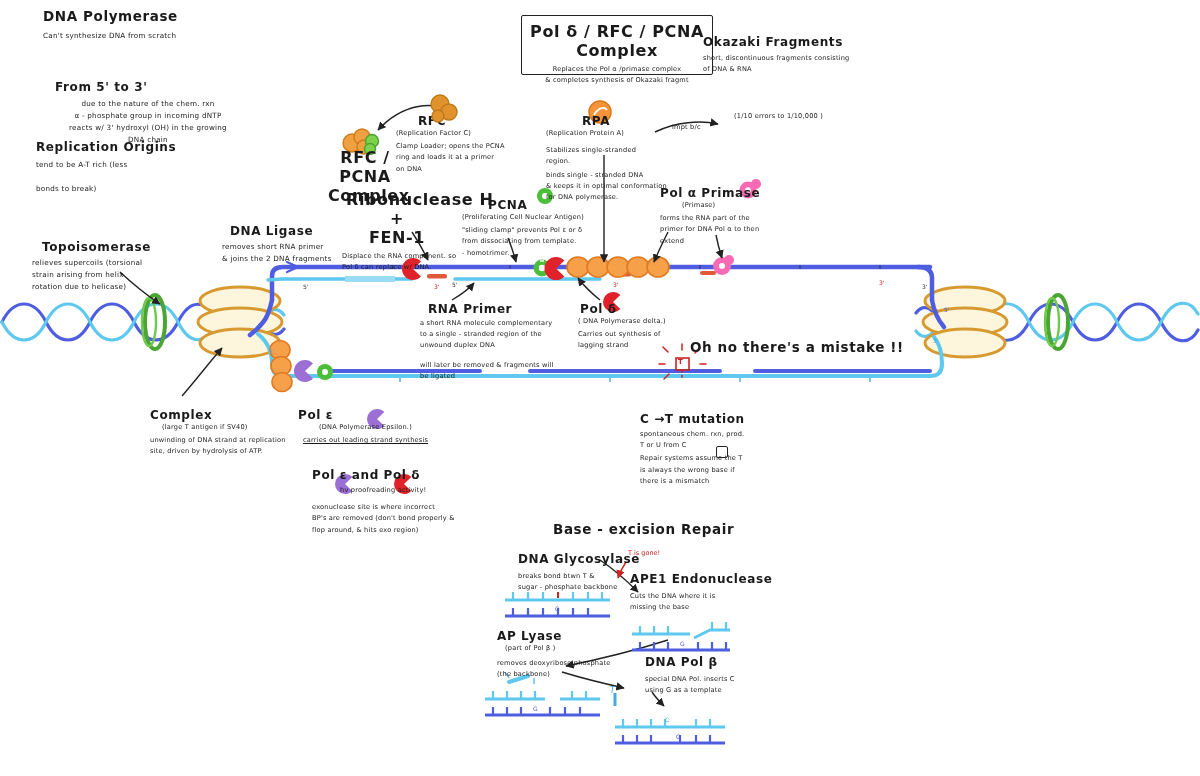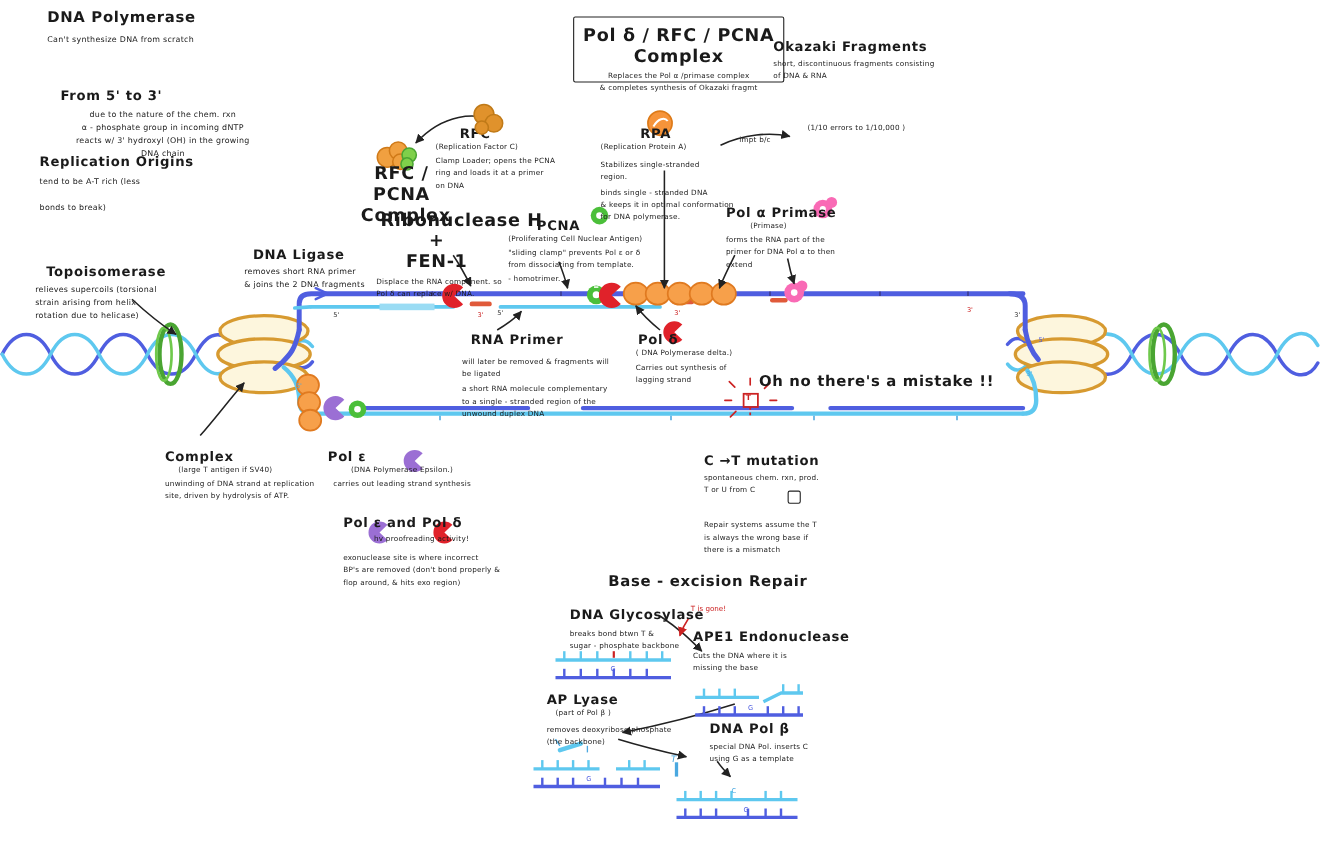--- a/index.html
+++ b/index.html
@@ -420,56 +420,56 @@
 <div class="note" style="left:660px;top:186px;width:160px;">
   <div class="hd h2">Pol α Primase</div>
   <div class="bd2" style="margin-left:22px;">(Primase)</div>
   <div class="bd2" style="margin-top:2px;white-space:pre-line;">forms the RNA part of the
 primer for DNA Pol α to then
 extend</div>
 </div>
 
 <div class="note" style="left:420px;top:302px;width:175px;">
   <div class="hd h2" style="margin-left:8px;">RNA Primer</div>
-  <div class="bd2" style="margin-top:8px;white-space:pre-line;">will later be removed &amp; fragments will
-be ligated</div>
   <div class="bd2" style="margin-top:2px;white-space:pre-line;">a short RNA molecule complementary
 to a single - stranded region of the
 unwound duplex DNA</div>
+  <div class="bd2" style="margin-top:8px;white-space:pre-line;">will later be removed &amp; fragments will
+be ligated</div>
 </div>
 
 <div class="note" style="left:578px;top:302px;width:150px;">
   <div class="hd h2" style="margin-left:2px;">Pol δ</div>
   <div class="bd2">( DNA Polymerase delta.)</div>
   <div class="bd2" style="margin-top:2px;white-space:pre-line;">Carries out synthesis of
 lagging strand</div>
 </div>
 
 <div class="note" style="left:278px;top:408px;width:175px;">
   <div class="hd h2" style="margin-left:20px;">Pol ε</div>
   <div class="bd2 mid">(DNA Polymerase Epsilon.)</div>
-  <div class="bd2 mid" style="margin-top:2px;">carries out leading strand synthesis</div>
+  <div class="bd2 mid" style="margin-top:2px;text-decoration:underline;">carries out leading strand synthesis</div>
 </div>
 
 <div class="note" style="left:312px;top:468px;width:210px;">
   <div class="hd h2">Pol ε        and  Pol δ</div>
   <div class="bd2" style="margin-left:28px;margin-top:3px;">hv proofreading activity!</div>
   <div class="bd2" style="margin-top:6px;white-space:pre-line;">exonuclease site is where incorrect
 BP's are removed (don't bond properly &amp;
 flop around, &amp; hits exo region)</div>
 </div>
 
 <div class="note hd h1" style="left:690px;top:312px;margin-top:27px;">Oh  no  there's  a mistake !!</div>
 <div class="note" style="left:678px;top:358px;font-size:7px;color:#cc2222;font-weight:700;">T</div>
 
 <div class="note" style="left:640px;top:412px;width:200px;">
   <div class="hd h2">C →T mutation</div>
   <div class="bd2" style="margin-top:3px;white-space:pre-line;">spontaneous chem. rxn, prod.
 T or U from C</div>
-  <div class="bd2" style="margin-top:21px;white-space:pre-line;">Repair systems assume the  T
+  <div class="bd2" style="margin-top:2px;white-space:pre-line;">Repair systems assume the  T
 is always  the wrong base if
 there is a mismatch</div>
 </div>
 <div class="box" style="left:716px;top:446px;width:10px;height:10px;border-width:1px;"></div>
 
 <div class="note hd h1" style="left:553px;top:521px;">Base - excision  Repair</div>
 
 <div class="note" style="left:518px;top:552px;width:160px;">
   <div class="hd h2">DNA Glycosylase</div>
   <div class="bd2" style="margin-top:5px;white-space:pre-line;">breaks bond btwn T &amp;

